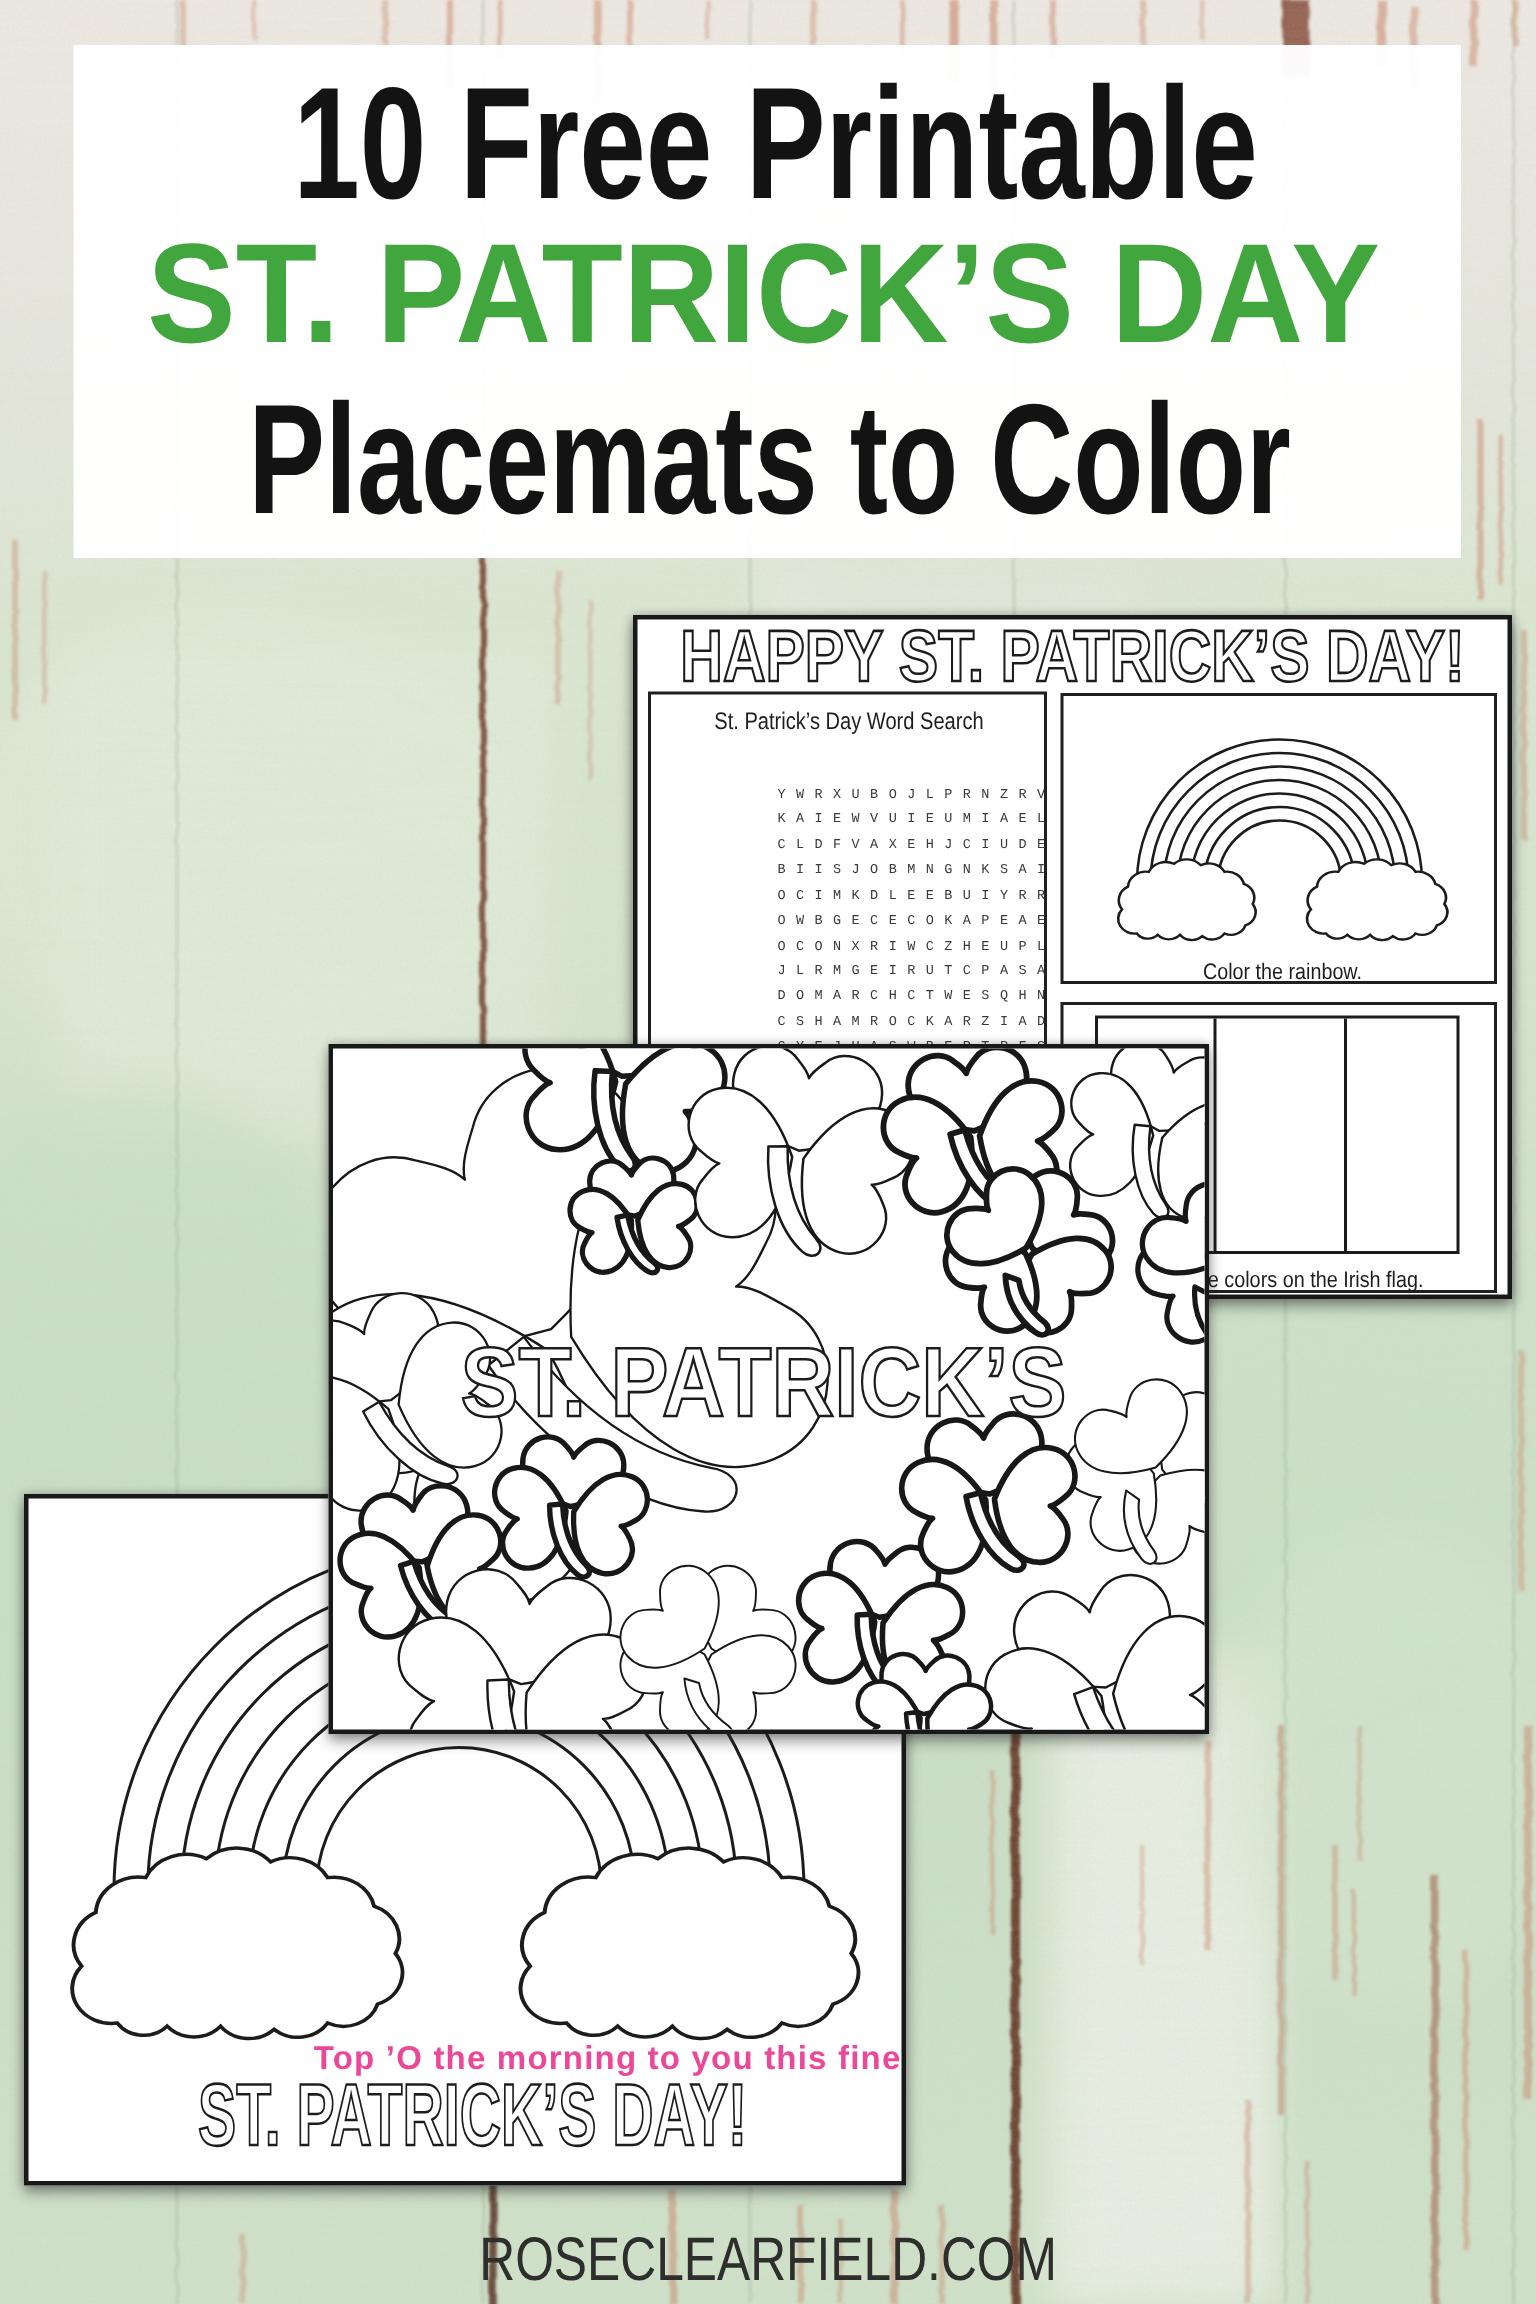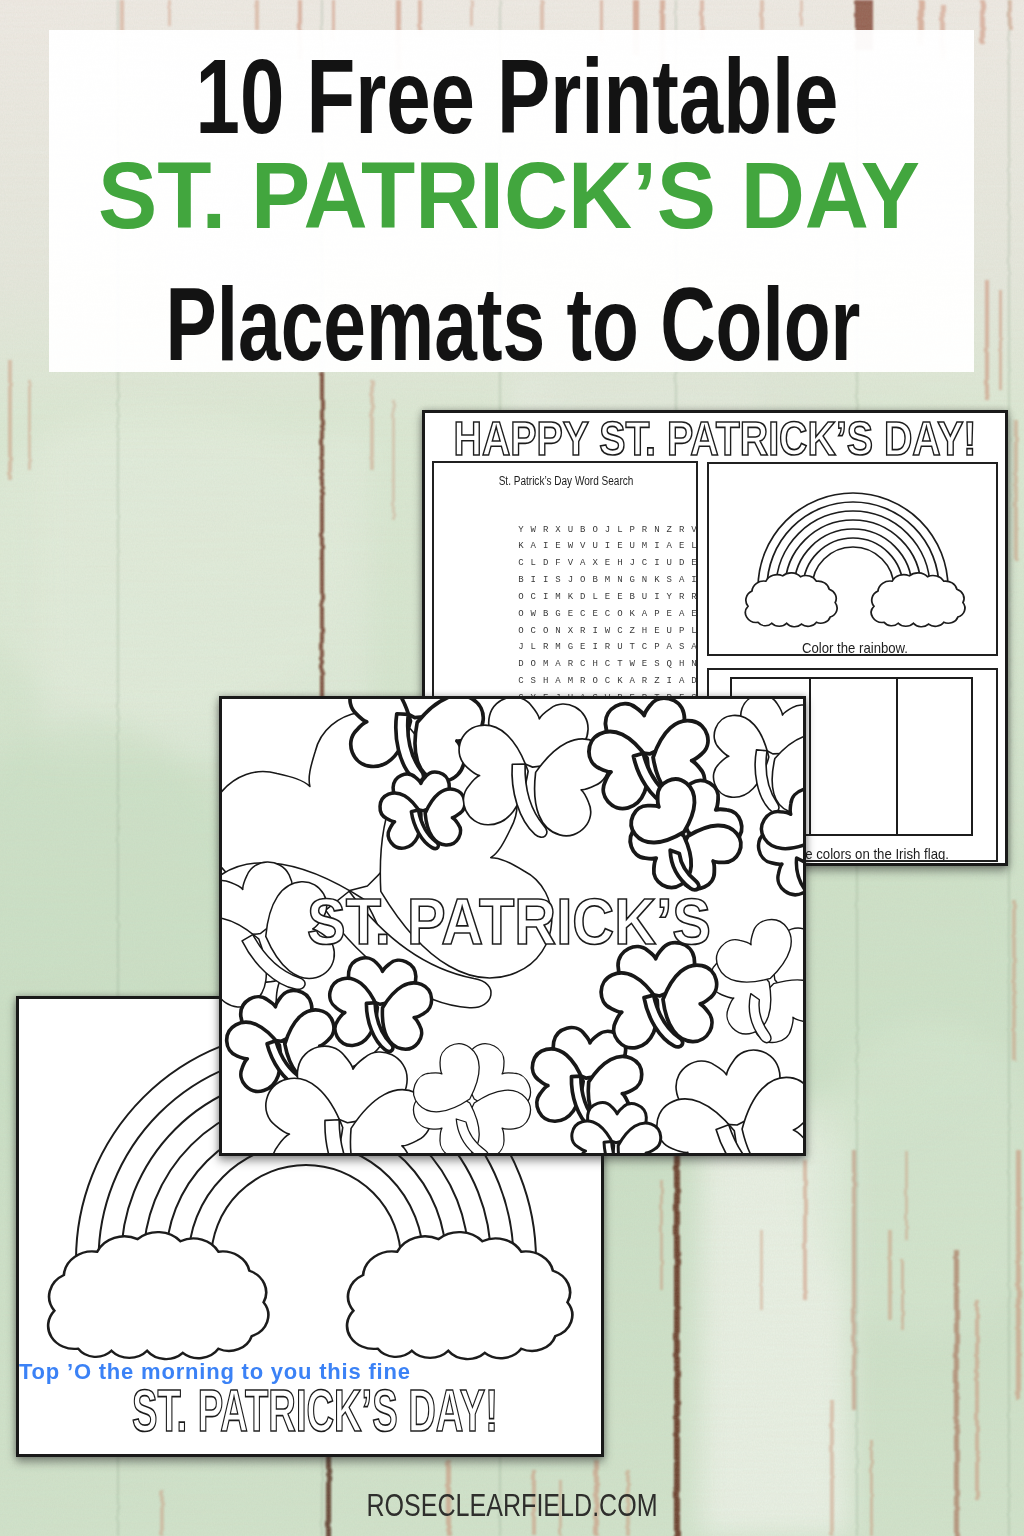--- a/index.html
+++ b/index.html
@@ -130,29 +130,29 @@
   <rect width="1024" height="1536" filter="url(#streaky)" opacity="0.19"></rect>
   <rect width="1024" height="1536" filter="url(#grain)" opacity="0.17"></rect>
 </svg>
 
 <div class="abs" style="left:49px;top:30px;width:925px;height:342px;background:rgba(255,255,255,0.97);"></div>
 
 <div class="abs" style="left:516.5px;top:43.4px;font-size:106px;line-height:106px;font-weight:bold;color:#131313;white-space:nowrap;"><span style="display:inline-block;transform:translateX(-50%);"><span style="display:inline-block;transform:scaleX(0.7526);transform-origin:center;">10 Free Printable</span></span></div>
 
 <div class="abs" style="left:509px;top:149.1px;font-size:94.3px;line-height:94.3px;font-weight:bold;color:#42a63e;white-space:nowrap;"><span style="display:inline-block;transform:translateX(-50%);"><span style="display:inline-block;transform:scaleX(0.9412);transform-origin:center;">ST. PATRICK’S DAY</span></span></div>
 
-<div class="abs" style="left:512.5px;top:254.7px;font-size:104.3px;line-height:104.3px;font-weight:bold;color:#131313;white-space:nowrap;"><span style="display:inline-block;transform:translateX(-50%);margin-top:17px;"><span style="display:inline-block;transform:scaleX(0.7356);transform-origin:center;">Placemats to Color</span></span></div>
+<div class="abs" style="left:512.5px;top:254.7px;font-size:104.3px;line-height:104.3px;font-weight:bold;color:#131313;white-space:nowrap;"><span style="display:inline-block;transform:translateX(-50%);"><span style="display:inline-block;transform:scaleX(0.7356);transform-origin:center;">Placemats to Color</span></span></div>
 
 <div class="mat" id="mat1" style="left:422px;top:410px;width:586px;height:456px;text-decoration:underline;">
 
   <div class="ol abs" style="left:289.5px;top:0.9px;font-size:48.6px;line-height:48.6px;white-space:nowrap;"><span style="display:inline-block;transform:translateX(-50%);"><span style="display:inline-block;transform:scaleX(0.8092);transform-origin:center;">HAPPY ST. PATRICK’S DAY!</span></span></div>
 
   <div class="abs" style="left:6.5px;top:47.5px;width:266px;height:384px;border:2px solid #202020;box-sizing:border-box;">
 
-    <div class="abs" style="left:132.3px;top:11.3px;font-size:12px;line-height:15.5px;color:#1d1d1d;white-space:nowrap;"><span style="display:inline-block;transform:translateX(-50%);"><span style="display:inline-block;transform:scaleX(0.8369);transform-origin:center;">St. Patrick’s Day Word Search</span></span></div>
+    <div class="abs" style="left:132.3px;top:11.3px;font-size:16px;line-height:15.5px;color:#1d1d1d;white-space:nowrap;"><span style="display:inline-block;transform:translateX(-50%);"><span style="display:inline-block;transform:scaleX(0.8369);transform-origin:center;">St. Patrick’s Day Word Search</span></span></div>
 
     <div class="abs" id="grid" style="left:2px;right:-2px;top:59px;text-align:right;font-family:'Liberation Mono',monospace;font-size:9px;line-height:16.85px;letter-spacing:0.78px;color:#3a3a3a;white-space:pre;">Y W R X U B O J L P R N Z R V
 K A I E W V U I E U M I A E L
 C L D F V A X E H J C I U D E
 B I I S J O B M N G N K S A I
 O C I M K D L E E B U I Y R R
 O W B G E C E C O K A P E A E
 O C O N X R I W C Z H E U P L
 J L R M G E I R U T C P A S A
 D O M A R C H C T W E S Q H N
@@ -209,21 +209,21 @@
       <path d="M 147 261 A 140 140 0 0 1 427 261"></path>
       <path d="M 169.5 261 A 117.5 117.5 0 0 1 404.5 261"></path>
       <path d="M 192 261 A 95 95 0 0 1 382 261"></path>
     </g>
 
     <use href="#cloudp" transform="translate(21.1,233.8) scale(2.378,2.107)" fill="#fff" stroke="#1c1c1c" stroke-width="1.1"></use>
 
     <use href="#cloudp" transform="translate(319.8,233.8) scale(2.433,2.107)" fill="#fff" stroke="#1c1c1c" stroke-width="1.1"></use>
   </svg>
 
-  <div class="abs" style="left:0;right:0;top:362.2px;text-align:left;font-size:22px;line-height:22px;font-weight:bold;color:#3b82f6;letter-spacing:0.8px;white-space:nowrap;">Top ’O the morning to you this fine</div>
+  <div class="abs" style="left:0;right:0;top:362.2px;text-align:right;font-size:22px;line-height:22px;font-weight:bold;color:#ec4899;letter-spacing:0.8px;white-space:nowrap;">Top ’O the morning to you this fine</div>
 
   <div class="ol abs" style="left:295.5px;top:383px;font-size:58.6px;line-height:58.6px;white-space:nowrap;"><span style="display:inline-block;transform:translateX(-50%);"><span style="display:inline-block;transform:scaleX(0.6511);transform-origin:center;">ST. PATRICK’S DAY!</span></span></div>
 </div>
 
 <div class="mat" id="mat2" style="left:219px;top:696px;width:587px;height:460px;">
 
   <svg class="abs" style="left:0;top:0;" width="581" height="454" viewBox="0 0 581 454">
     <defs>
       <path id="leaf" d="M0,0 C -18,-4.5 -26.5,-13 -25.5,-23 C -24.5,-33.5 -11.5,-38 -4.8,-31 C -2.2,-28.6 -0.6,-27 0,-25 C 0.6,-27 2.2,-28.6 4.8,-31 C 11.5,-38 24.5,-33.5 25.5,-23 C 26.5,-13 18,-4.5 0,0 Z"></path>
       <g id="s3">
@@ -278,13 +278,13 @@
 
       <use href="#s4" transform="translate(592,145) rotate(10) scale(1.4)" stroke-width="2.5"></use>
     </g>
   </svg>
 
 
   <div class="ol abs" style="left:287px;top:190.3px;font-size:65.7px;line-height:65.7px;white-space:nowrap;"><span style="display:inline-block;transform:translateX(-50%);text-align:center;"><span style="display:inline-block;transform:scaleX(0.883);transform-origin:center;">ST. PATRICK’S</span></span></div>
 
 </div>
 
-<div class="abs" style="left:0;right:0;top:1491px;text-align:center;font-size:31px;line-height:30.7px;color:#2e2e2c;white-space:nowrap;"><span style="display:inline-block;transform:scaleX(0.809);transform-origin:center;">ROSECLEARFIELD.COM</span></div>
+<div class="abs" style="left:0;right:0;top:1491px;text-align:center;font-size:41px;line-height:30.7px;color:#2e2e2c;white-space:nowrap;"><span style="display:inline-block;transform:scaleX(0.809);transform-origin:center;">ROSECLEARFIELD.COM</span></div>
 
 </body></html>

